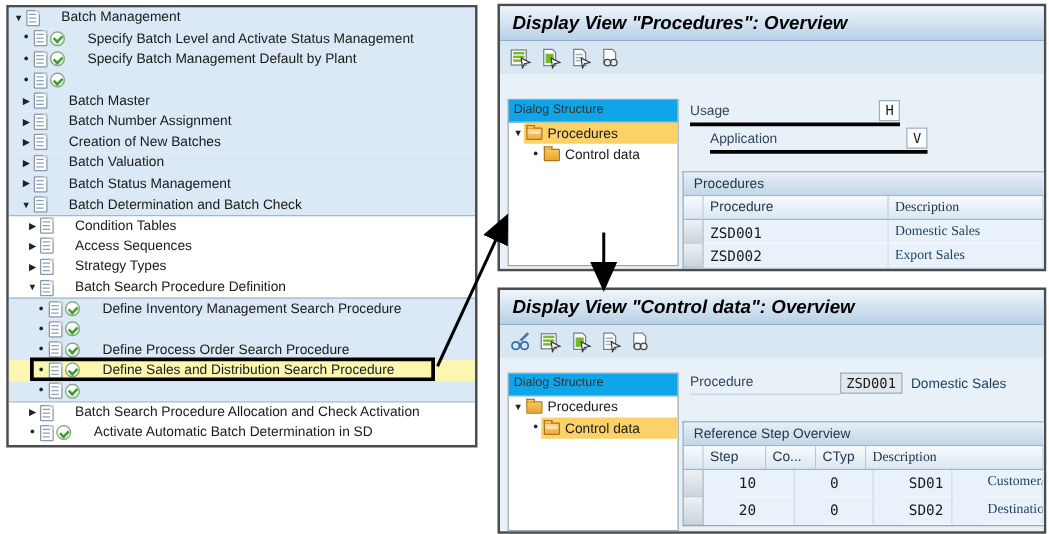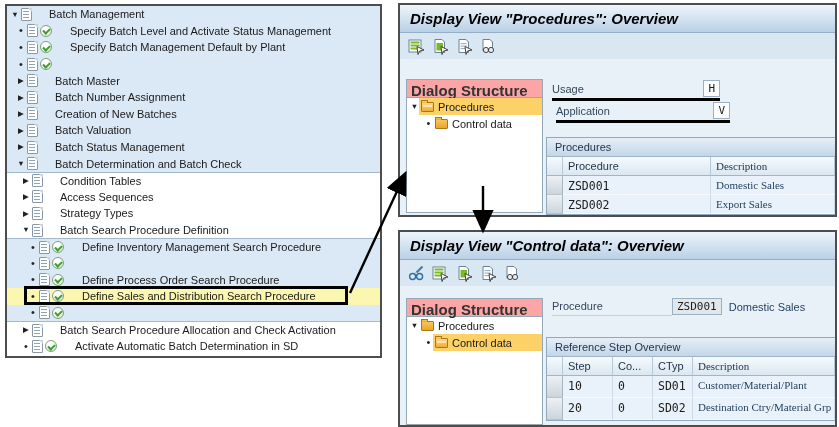--- a/index.html
+++ b/index.html
@@ -44,22 +44,22 @@
   .ptoolbar{height:26px;background:#d9e7f3;border-bottom:1px solid #c6d8e8;
     display:flex;align-items:center;gap:7px;padding-left:8px;}
   .tbico{width:17px;height:17px;flex:none;display:block;}
   .pcontent{position:absolute;left:0;right:0;top:54px;bottom:0;background:#e9f1f8;}
 
   
   .dlgbox{position:absolute;left:6px;width:137px;background:#fff;
     border:1px solid #96a8b8;box-sizing:border-box;}
   #panel-top .dlgbox{top:20px;bottom:2px;}
   #panel-bottom .dlgbox{top:12px;bottom:0;}
-  .dlghead{height:18px;background:#fca5a5;border-bottom:1px solid #96a8b8;
-    font-size:15px;color:#333;padding:2px 0 0 4px;box-sizing:border-box;font-weight:bold;}
+  .dlghead{height:18px;background:#0ea5e9;border-bottom:1px solid #96a8b8;
+    font-size:10px;color:#333;padding:2px 0 0 4px;box-sizing:border-box;}
   .ditem{display:flex;align-items:center;height:17px;font-size:11px;color:#1a1a1a;
     padding-left:3px;white-space:nowrap;}
   .ditem .mk{width:9px;}
   .ditem.ind{padding-left:17px;}
   .dhl{display:flex;align-items:center;flex:1;height:100%;gap:4px;padding-left:2px;}
   .dhl.on{background:#fbd168;}
   .folder{width:13px;height:10px;flex:none;border:1px solid #a9761c;border-radius:1px;
     position:relative;box-sizing:border-box;}
   .folder::before{content:"";position:absolute;top:-3px;left:-1px;width:5px;height:2px;
     background:inherit;border:1px solid #a9761c;border-bottom:none;}
@@ -87,21 +87,21 @@
   #panel-bottom .vtable{left:146px;top:51px;}
   .ttitle{height:19px;background:linear-gradient(180deg,#e6eff7,#c2d6e8);
     border-bottom:1px solid #9fb6ca;font-size:11px;color:#22364a;
     padding:3px 0 0 8px;box-sizing:border-box;}
   .thead{display:flex;height:19px;}
   .thead .hc{background:linear-gradient(180deg,#f6fafd,#dbe7f1);border-right:1px solid #b5c8d8;
     border-bottom:1px solid #9fb6ca;font-size:11px;color:#22364a;padding:3px 0 0 5px;
     box-sizing:border-box;white-space:nowrap;overflow:hidden;}
   .trowt{display:flex;}
   #panel-top .trowt{height:19px;}
-  #panel-bottom .trowt{height:22px;}
+  #panel-bottom .trowt{height:22px;gap:23px;}
   .selcell{width:16px;flex:none;background:linear-gradient(180deg,#eef1f4,#ccd4dc);
     border-right:1px solid #a9b6c0;border-bottom:1px solid #b9c4cd;box-sizing:border-box;}
   .dc{background:#e9f2fa;border-right:1px solid #cdd9e4;border-bottom:1px solid #f7fafc;
     box-sizing:border-box;padding:3px 0 0 5px;white-space:nowrap;overflow:hidden;}
   .dc.code{font-family:"DejaVu Sans Mono",monospace;font-size:11.5px;color:#1b1b1b;}
   .dc.txt{font-size:11px;color:#1e3c5c;}
   .w-sel{width:16px;flex:none;}
   .w-proc{width:148px;flex:none;}
   .w-desc{flex:1;font-family:Liberation Serif, serif;}
   .w-step{width:50px;flex:none;}
@@ -273,21 +273,21 @@
         <span class="dhl">
             <span class="folder closed"></span>
             <span>Control data</span>
           </span>
       </div>
     </div>
     <div class="fld" style="left:152px;top:18px;width:168px;">
       <span class="flabel">Usage</span>
       <span class="vbox">H</span>
     </div>
-    <div class="fld" style="left:156px;top:40px;width:174px;gap:19px;">
+    <div class="fld" style="left:168px;top:40px;width:174px;gap:19px;">
       <span class="flabel">Application</span>
       <span class="vbox">V</span>
     </div>
     <div class="vtable">
       <div class="ttitle">Procedures</div>
       <div class="thead">
         <span class="hc w-sel"></span>
         <span class="hc w-proc">Procedure</span>
         <span class="hc w-desc">Description</span>
       </div>

